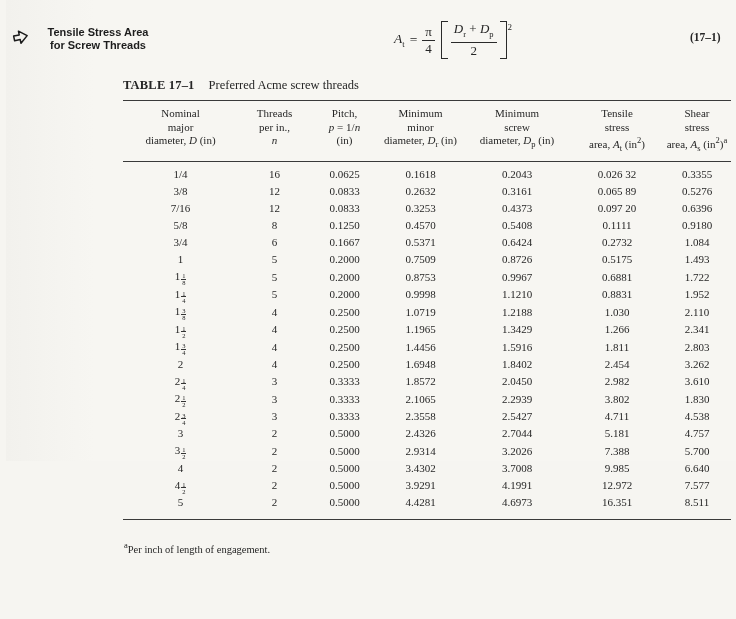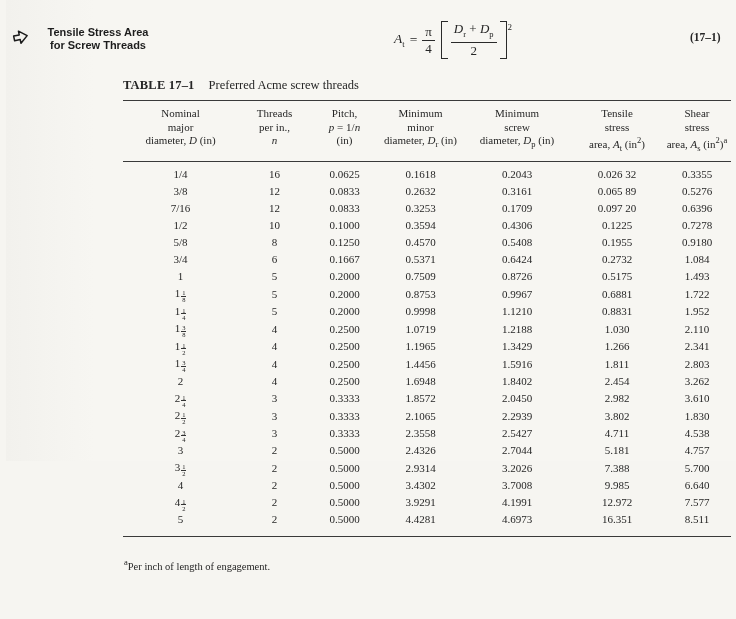--- a/index.html
+++ b/index.html
@@ -161,40 +161,31 @@
             <td>0.2632</td>
             <td>0.3161</td>
             <td>0.065 89</td>
             <td>0.5276</td>
           </tr>
           <tr>
             <td>7/16</td>
             <td>12</td>
             <td>0.0833</td>
             <td>0.3253</td>
-            <td>0.1709</td>
+            <td>0.4373</td>
             <td>0.097 20</td>
             <td>0.6396</td>
-          </tr>
-          <tr>
-            <td>1/2</td>
-            <td>10</td>
-            <td>0.1000</td>
-            <td>0.3594</td>
-            <td>0.4306</td>
-            <td>0.1225</td>
-            <td>0.7278</td>
           </tr>
           <tr>
             <td>5/8</td>
             <td>8</td>
             <td>0.1250</td>
             <td>0.4570</td>
             <td>0.5408</td>
-            <td>0.1955</td>
+            <td>0.1111</td>
             <td>0.9180</td>
           </tr>
           <tr>
             <td>3/4</td>
             <td>6</td>
             <td>0.1667</td>
             <td>0.5371</td>
             <td>0.6424</td>
             <td>0.2732</td>
             <td>1.084</td>

